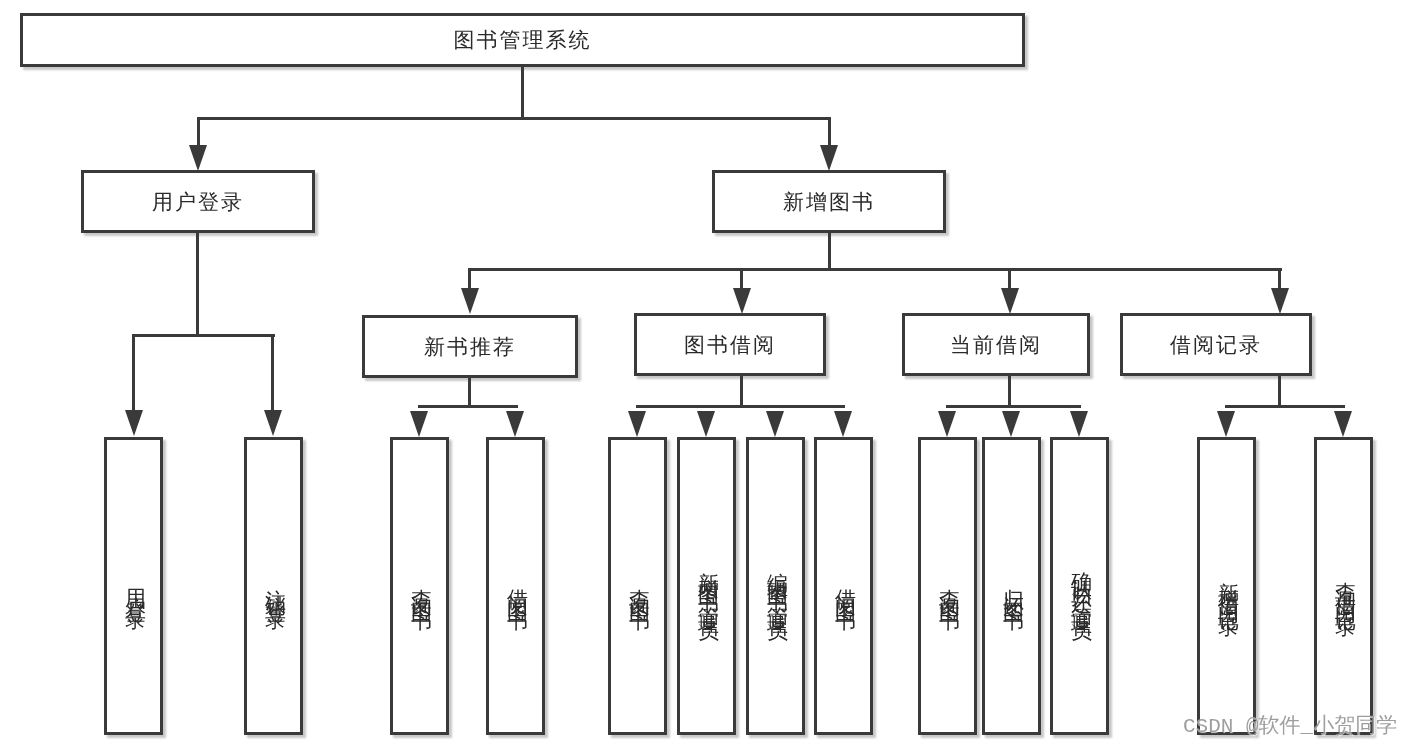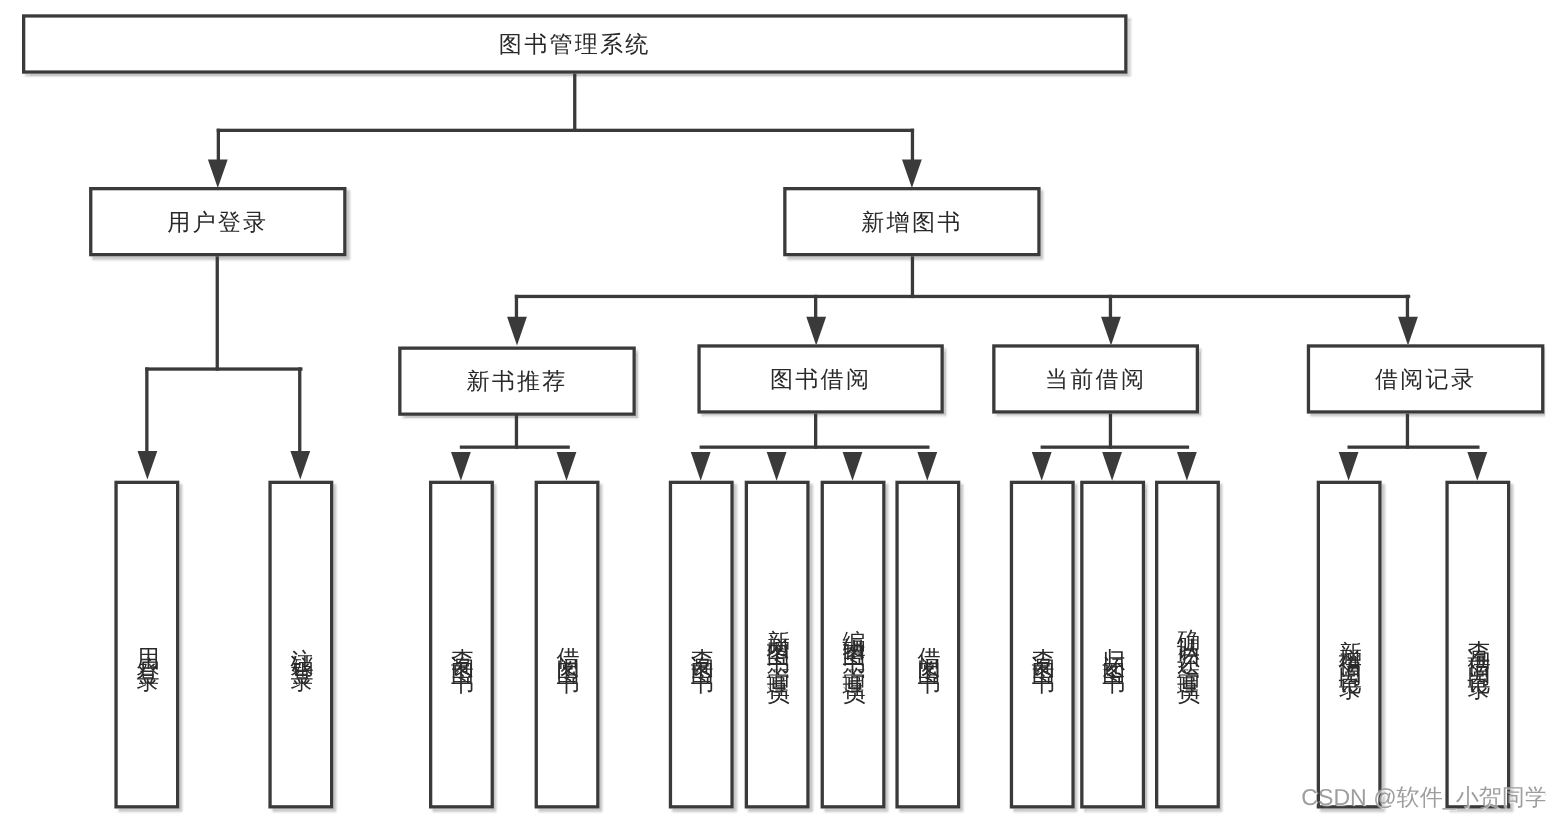--- a/index.html
+++ b/index.html
@@ -7,21 +7,21 @@
     --text:#2a2a2a;
     --watermark:#9e9e9e;
     --canvas:#ffffff;
   }
   html,body{margin:0;padding:0;background:var(--canvas);}
   .stage{
     position:relative;
     width:1405px;height:747px;
     background:var(--canvas);
     overflow:hidden;
-    font-family:Liberation Sans, sans-serif;
+    font-family:Liberation Mono, monospace;
     color:var(--text);
   }
   
   .hbox{
     position:absolute;
     box-sizing:border-box;
     border:3px solid var(--line);
     background:#fff;
     display:flex;align-items:center;justify-content:center;
     font-size:21px;letter-spacing:2px;
@@ -99,27 +99,27 @@
   <div class="vline" style="left:1008px;top:268px;height:24px"></div>
   <div class="vline" style="left:1278px;top:268px;height:24px"></div>
   <div class="arrow" style="left:461px;top:288px"></div>
   <div class="arrow" style="left:733px;top:288px"></div>
   <div class="arrow" style="left:1001px;top:288px"></div>
   <div class="arrow" style="left:1271px;top:288px"></div>
 
   <div class="hbox" style="left:362px;top:315px;width:216px;height:63px">
     <span>新书推荐</span>
   </div>
-  <div class="hbox" style="left:634px;top:313px;width:224px;height:63px">
+  <div class="hbox" style="left:634px;top:313px;width:192px;height:63px">
     <span>图书借阅</span>
   </div>
   <div class="hbox" style="left:902px;top:313px;width:188px;height:63px">
     <span>当前借阅</span>
   </div>
-  <div class="hbox" style="left:1188px;top:313px;width:216px;height:63px">
+  <div class="hbox" style="left:1120px;top:313px;width:192px;height:63px">
     <span>借阅记录</span>
   </div>
 
   <div class="vline" style="left:468px;top:376px;height:32px"></div>
   <div class="hline" style="left:418px;top:405px;width:100px"></div>
   <div class="arrow" style="left:410px;top:411px"></div>
   <div class="arrow" style="left:506px;top:411px"></div>
 
   <div class="vline" style="left:740px;top:376px;height:32px"></div>
   <div class="hline" style="left:636px;top:405px;width:209px"></div>

